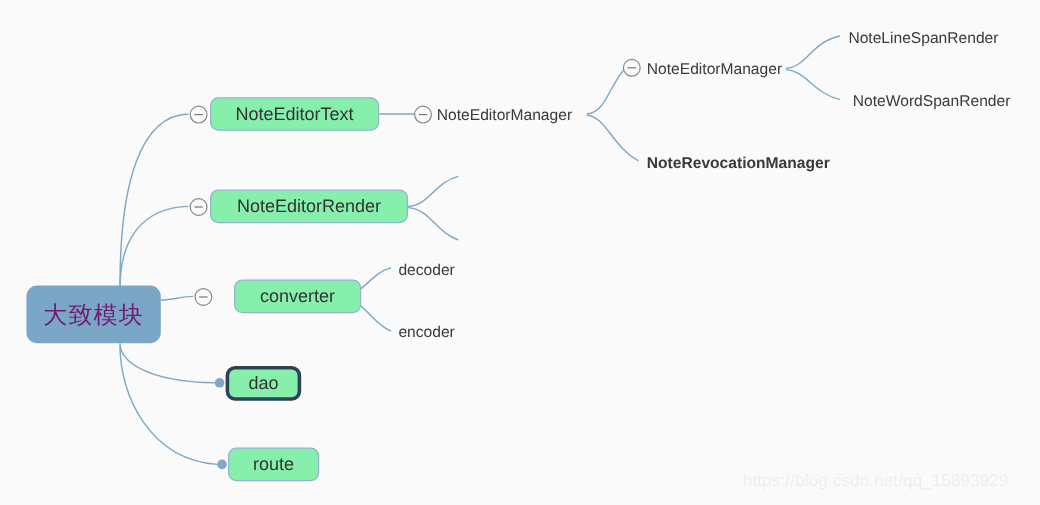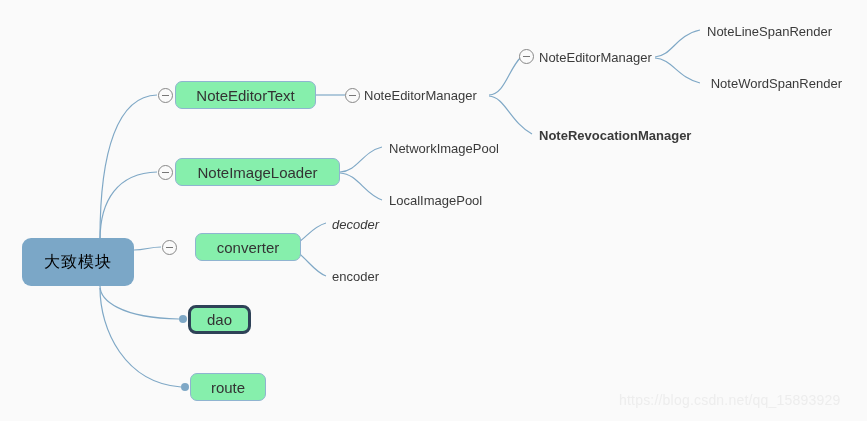--- a/index.html
+++ b/index.html
@@ -31,22 +31,22 @@
     box-sizing: border-box;
     display: flex;
     align-items: center;
     justify-content: center;
     white-space: nowrap;
   }
   
   .node-root {
     background: #7ba7c7;
     border-radius: 9px;
-    color: #000000;
-    font-size: 16px;
+    color: #701a75;
+    font-size: 20px;
     letter-spacing: 1px;
   }
   
   .node-box {
     background: #86efac;
     border: 1px solid #8fb4d0;
     border-radius: 7px;
     color: #333333;
     font-size: 15px;
   }
@@ -139,21 +139,21 @@
     <span>大致模块</span>
   </div>
 
   <div class="toggle" style="left:158px; top:88px;"></div>
   <div class="node node-box" style="left:175px; top:81px; width:141px; height:28px;">
     <span>NoteEditorText</span>
   </div>
 
   <div class="toggle" style="left:158px; top:165px;"></div>
   <div class="node node-box" style="left:175px; top:158px; width:165px; height:28px;">
-    <span>NoteImageLoader</span>
+    <span>NoteEditorRender</span>
   </div>
 
   <div class="toggle" style="left:162px; top:240px;"></div>
   <div class="node node-box" style="left:179px; top:233px; width:106px; height:28px;margin-left:16px;">
     <span>converter</span>
   </div>
 
   <div class="dot" style="left:179px; top:315px;"></div>
   <div class="node node-box selected" style="left:188px; top:305px; width:63px; height:29px;">
     <span>dao</span>
@@ -179,29 +179,23 @@
   </div>
 
   <div class="node node-text" style="left:707px; top:22px; width:130px; height:18px;">
     <span>NoteLineSpanRender</span>
   </div>
 
   <div class="node node-text" style="left:707px; top:74px; width:135px; height:18px;justify-content:flex-end;">
     <span>NoteWordSpanRender</span>
   </div>
 
-  <div class="node node-text" style="left:389px; top:139px; width:120px; height:18px;">
-    <span>NetworkImagePool</span>
-  </div>
-
-  <div class="node node-text" style="left:389px; top:191px; width:105px; height:18px;">
-    <span>LocalImagePool</span>
-  </div>
-
-  <div class="node node-text" style="left:332px; top:215px; width:60px; height:18px;font-style:italic;">
+
+
+  <div class="node node-text" style="left:332px; top:215px; width:60px; height:18px;">
     <span>decoder</span>
   </div>
 
   <div class="node node-text" style="left:332px; top:267px; width:60px; height:18px;">
     <span>encoder</span>
   </div>
 
   <div class="watermark" style="left:619px; top:392px;">https://blog.csdn.net/qq_15893929</div>
 
 </div>

